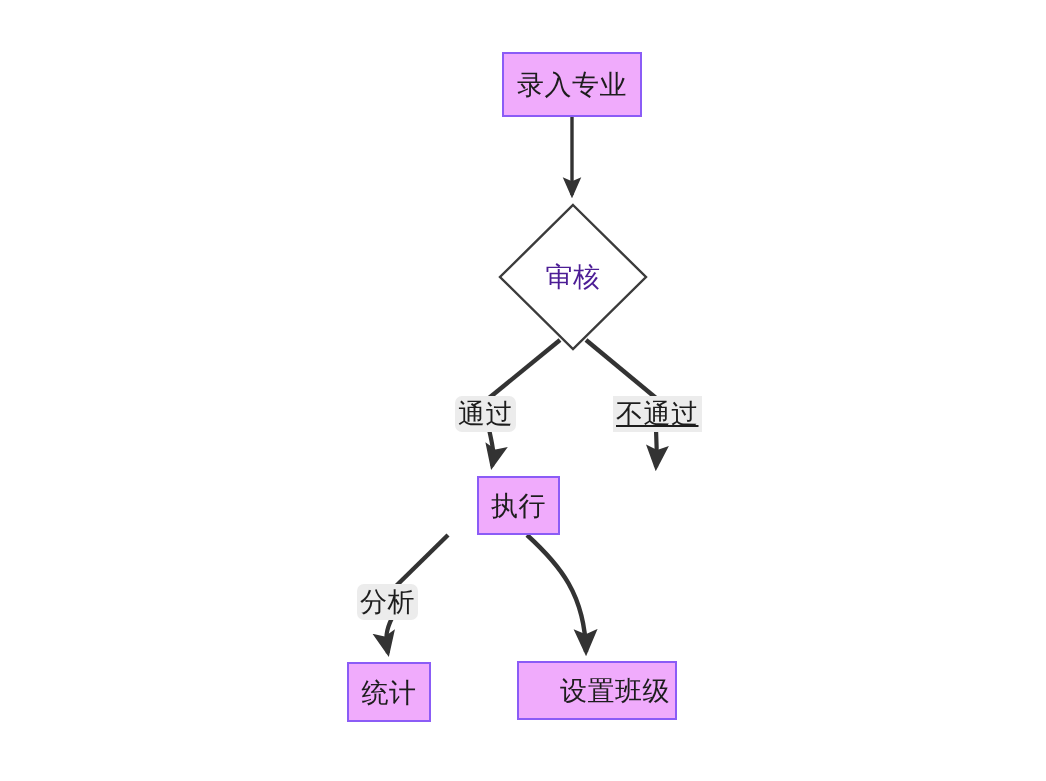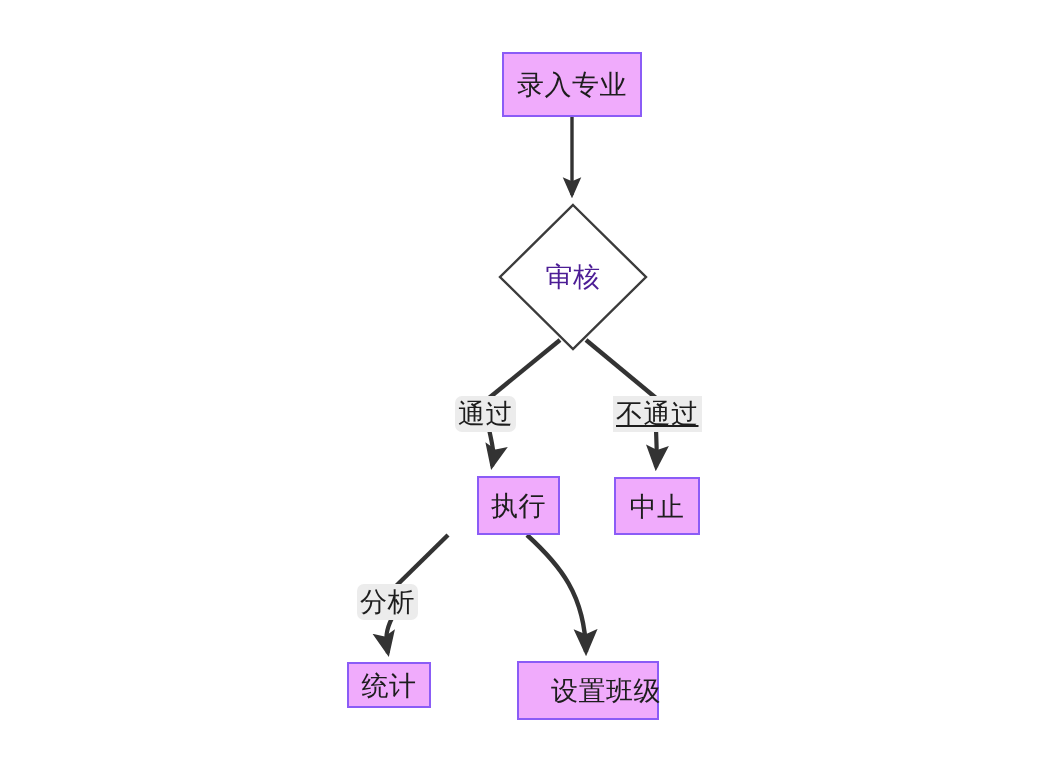--- a/index.html
+++ b/index.html
@@ -114,29 +114,26 @@
     <svg class="diamond-shape" viewBox="0 0 150 148" xmlns="http://www.w3.org/2000/svg">
       <polygon points="75,2 148,74 75,146 2,74" fill="#ffffff" stroke="#3b3b3b" stroke-width="2.4"></polygon>
     </svg>
     <div class="diamond-text">审核</div>
   </div>
 
   <div class="node" style="left:445px; top:476px; width:83px; height:59px;margin-left:32px;">
     <span class="node-label">执行</span>
   </div>
 
-  <div class="node" style="left:614px; top:477px; width:86px; height:58px;">
-    <span class="node-label">中止</span>
-  </div>
 
-  <div class="node" style="left:347px; top:662px; width:84px; height:46px;">
+  <div class="node" style="left:347px; top:662px; width:84px; height:60px;">
     <span class="node-label">统计</span>
   </div>
 
-  <div class="node" style="left:517px; top:661px; width:142px; height:59px;padding-left:36px;">
+  <div class="node" style="left:517px; top:661px; width:160px; height:59px;padding-left:36px;">
     <span class="node-label">设置班级</span>
   </div>
 
   <div class="edge-label" style="left:455px; top:396px;border-radius:7px;">通过</div>
 
   <div class="edge-label" style="left:613px; top:396px;text-decoration:underline;">不通过</div>
 
   <div class="edge-label" style="left:357px; top:584px;border-radius:7px;">分析</div>
 
 </div>

